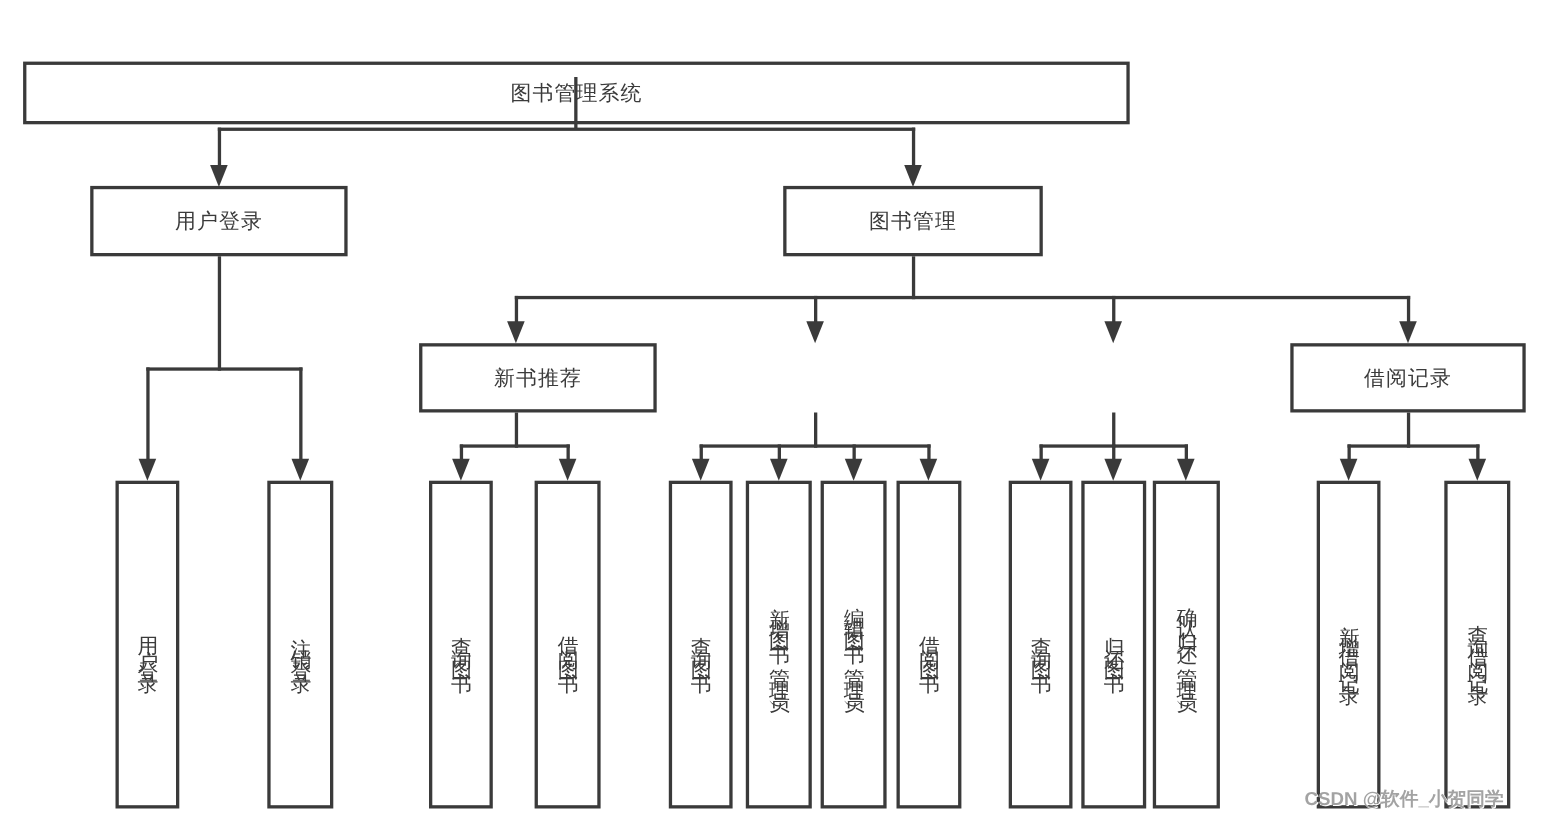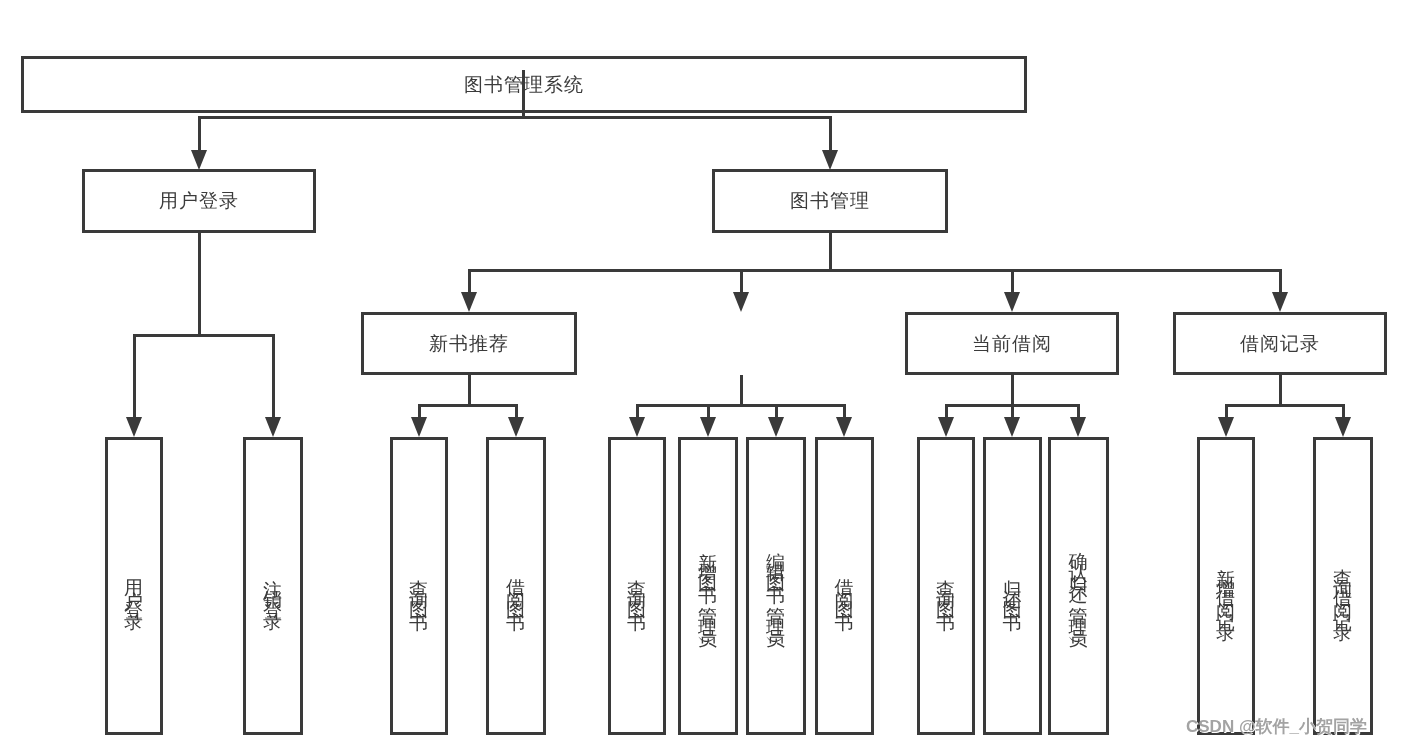--- a/index.html
+++ b/index.html
@@ -77,24 +77,23 @@
 <body>
 
 <div id="stage">
 
   <div class="node" style="left:21px; top:13px; width:1006px; height:57px;margin-top:43px;">图书管理系统</div>
 
   <div class="node" style="left:82px; top:169px; width:234px; height:64px;">用户登录</div>
 
   <div class="node" style="left:712px; top:169px; width:236px; height:64px;">图书管理</div>
 
-  <div class="node" style="left:361px; top:312px; width:216px; height:63px;">新书推荐</div>
+  <div class="node" style="left:381px; top:312px; width:216px; height:63px;">新书推荐</div>
 
 
-  <div class="node" style="left:905px; top:312px; width:214px; height:63px;">当前借阅</div>
 
   <div class="node" style="left:1173px; top:312px; width:214px; height:63px;text-align:center;">借阅记录</div>
 
   <div class="vnode" style="left:105px; top:437px; width:58px; height:298px;">用户登录</div>
 
   <div class="vnode" style="left:243px; top:437px; width:60px; height:298px;">注销登录</div>
 
   <div class="vnode" style="left:390px; top:437px; width:58px; height:298px;">查询图书</div>
 
   <div class="vnode" style="left:486px; top:437px; width:60px; height:298px;">借阅图书</div>

